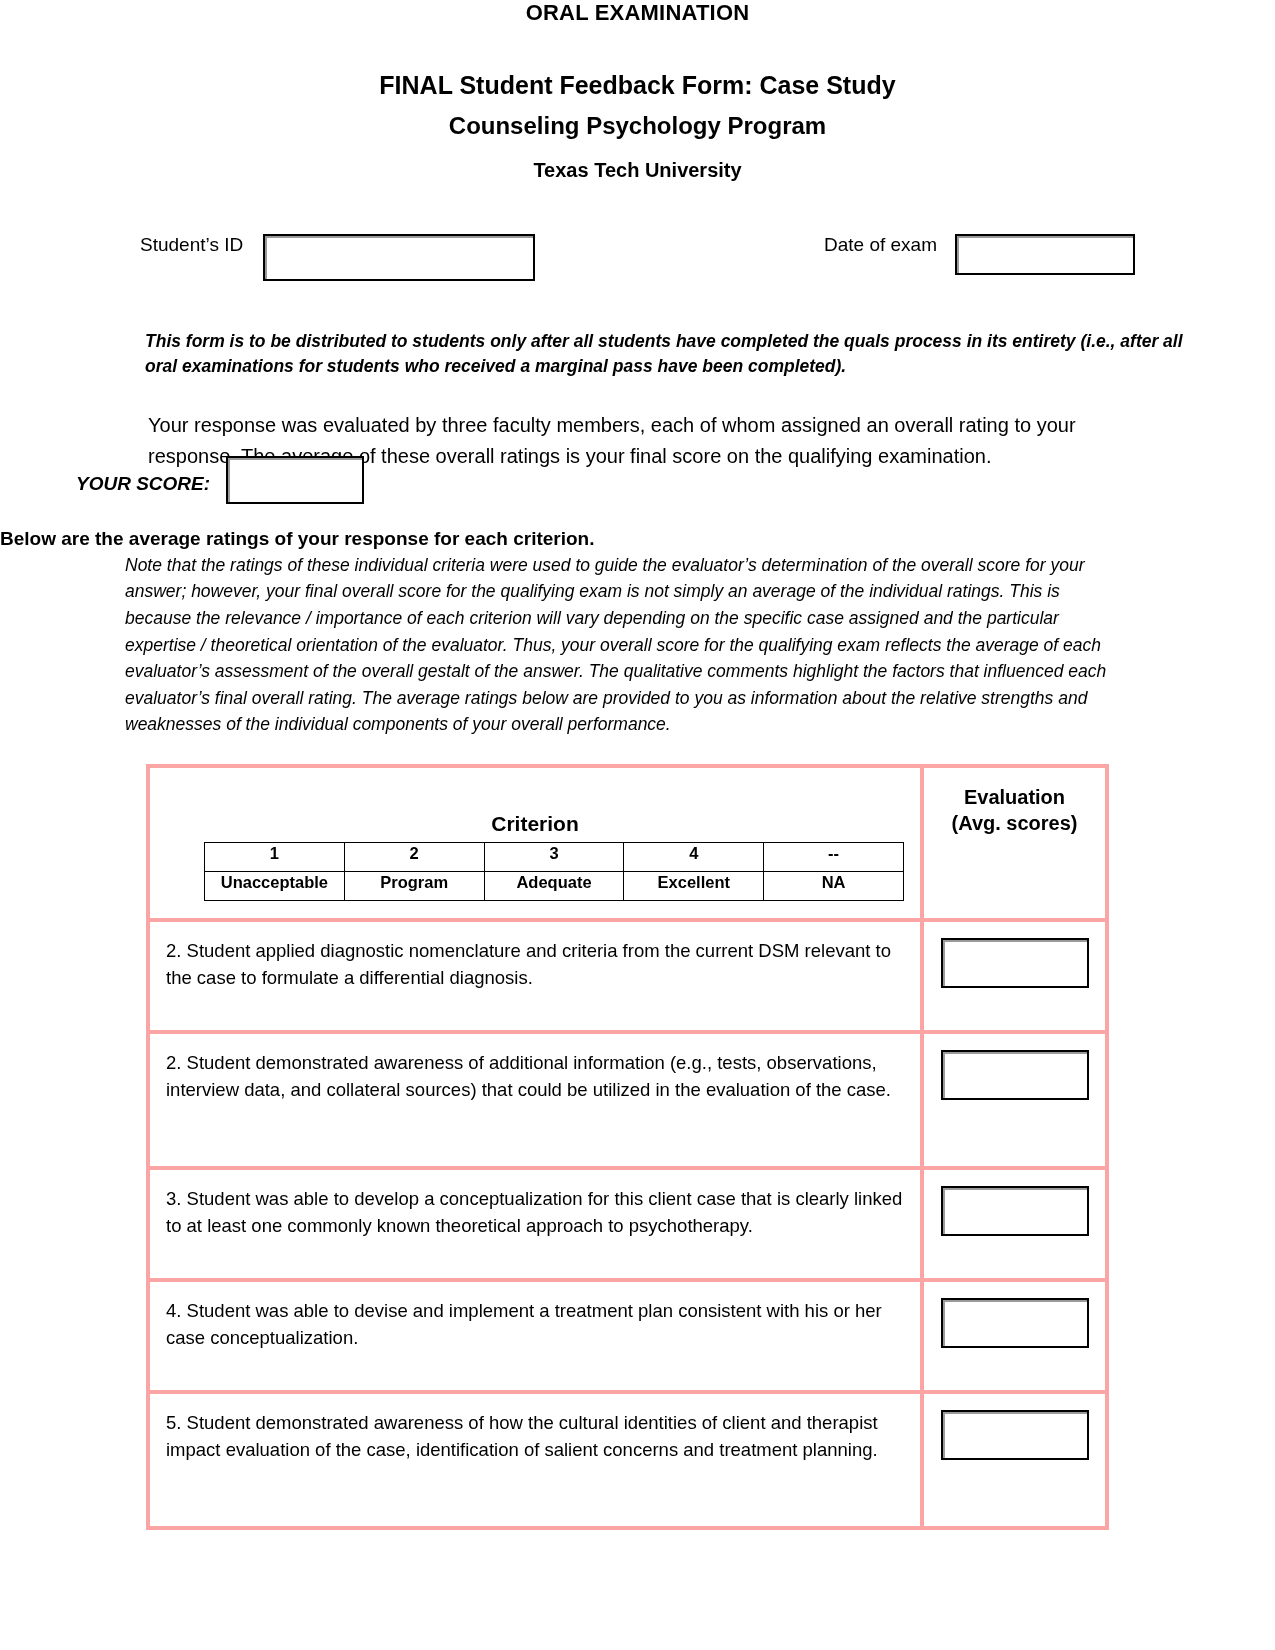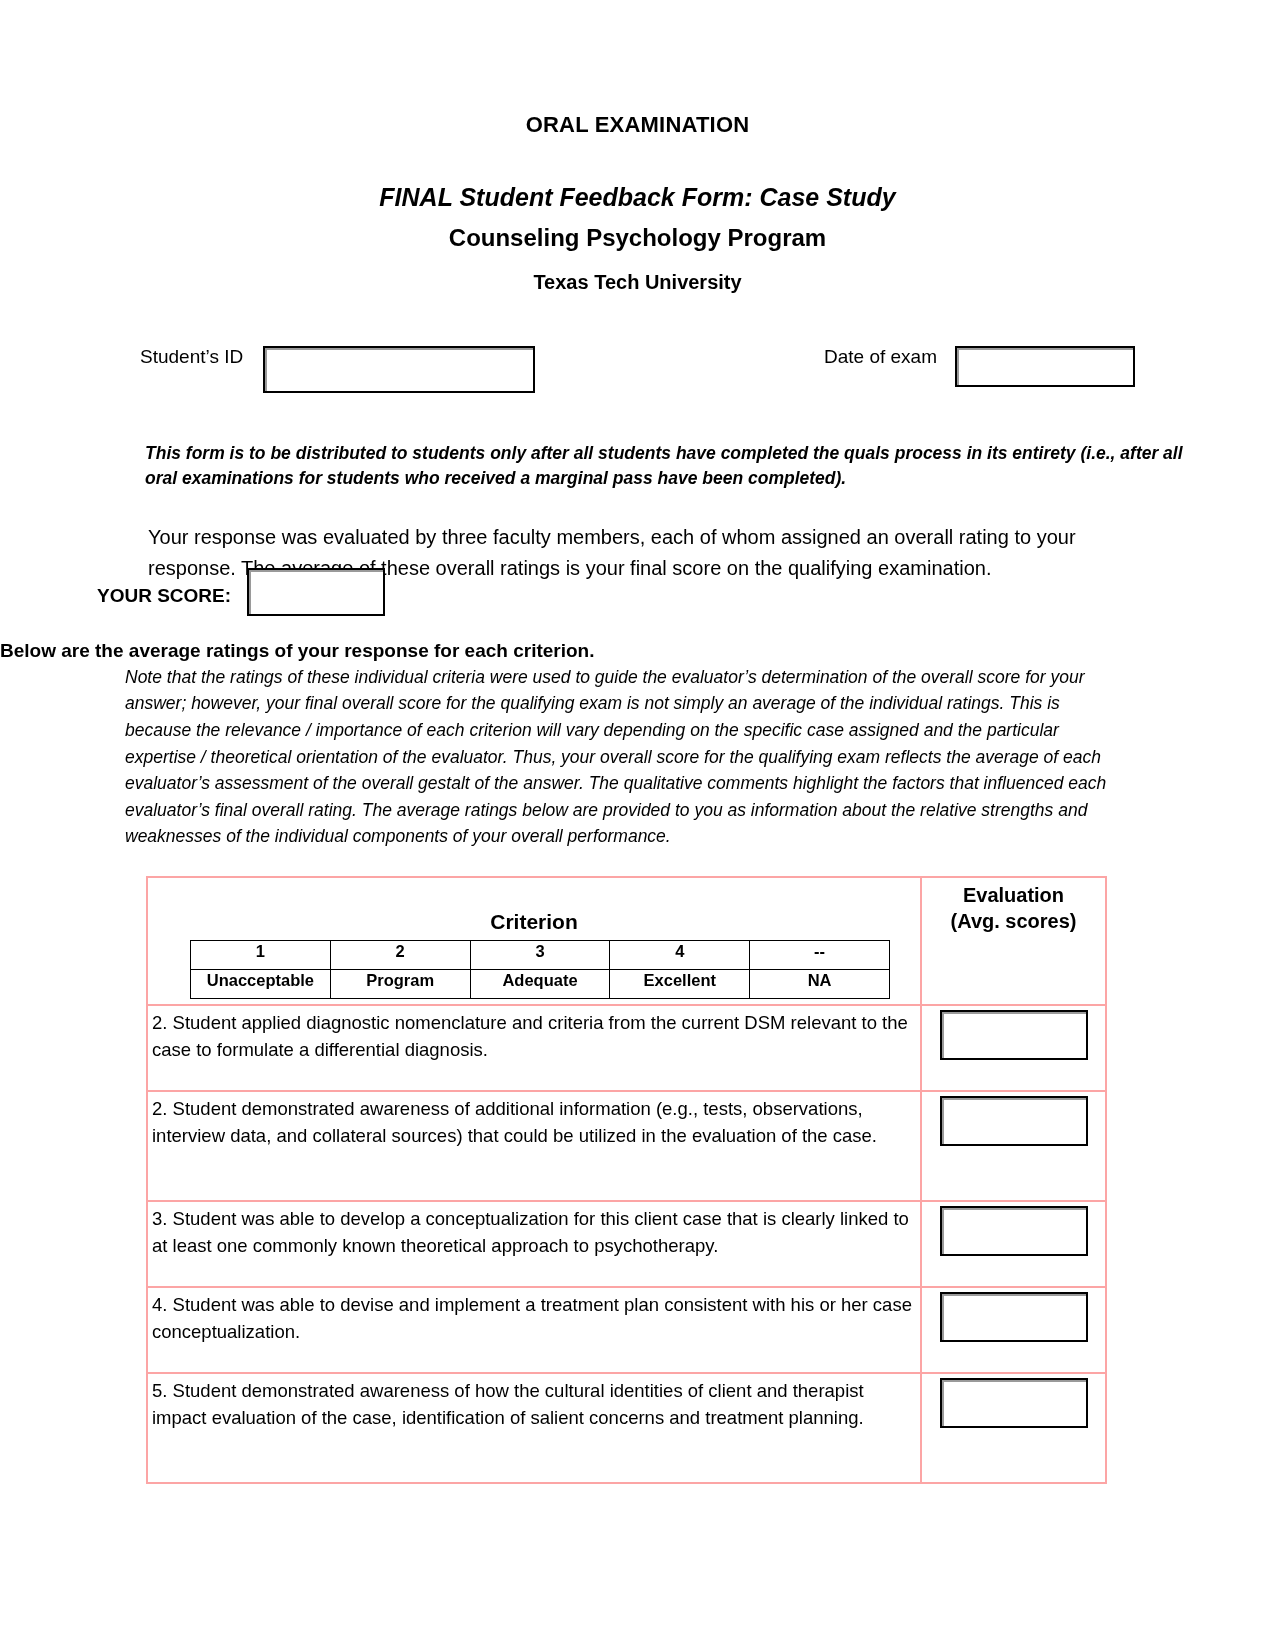--- a/index.html
+++ b/index.html
@@ -18,29 +18,27 @@
     overflow: hidden;
   }
 
   
   .doc-title {
     text-align: center;
     font-weight: bold;
     font-size: 22px;
     letter-spacing: 0.2px;
     margin: 0;
-    padding-top: 112px;
   }
   .form-title {
     text-align: center;
     font-weight: bold;
     font-size: 25px;
     margin: 0;
     padding-top: 45px;
-    font-style: italic;
   }
   .program-line {
     text-align: center;
     font-weight: bold;
     font-size: 24px;
     margin: 0;
     padding-top: 12px;
   }
   .university-line {
     text-align: center;
@@ -93,22 +91,23 @@
     margin: 30px 0 0 0;
     padding-left: 148px;
     padding-right: 190px;
     font-size: 20px;
     line-height: 1.55;
   }
 
   .score-row {
     display: flex;
     align-items: flex-end;
-    padding-left: 97px;
+    padding-left: 76px;
     margin-top: -16px;
+    font-style: italic;
   }
   .score-label {
     font-size: 19px;
     font-weight: bold;
     padding-bottom: 9px;
   }
   .box-score {
     width: 138px;
     height: 48px;
     margin-left: 16px;
@@ -135,23 +134,23 @@
     margin-top: 26px;
     padding-left: 146px;
     padding-right: 170px;
   }
   table.rating {
     border-collapse: collapse;
     width: 959px;
     table-layout: fixed;
   }
   table.rating td {
-    border: 2px solid #fca5a5;
+    border: 4px solid #fca5a5;
     vertical-align: top;
-    padding: 4px;
+    padding: 16px;
   }
   .crit-head-cell {
     padding: 0;
     position: relative;
     height: 118px;
   }
   .crit-word {
     text-align: center;
     font-weight: bold;
     font-size: 21px;

